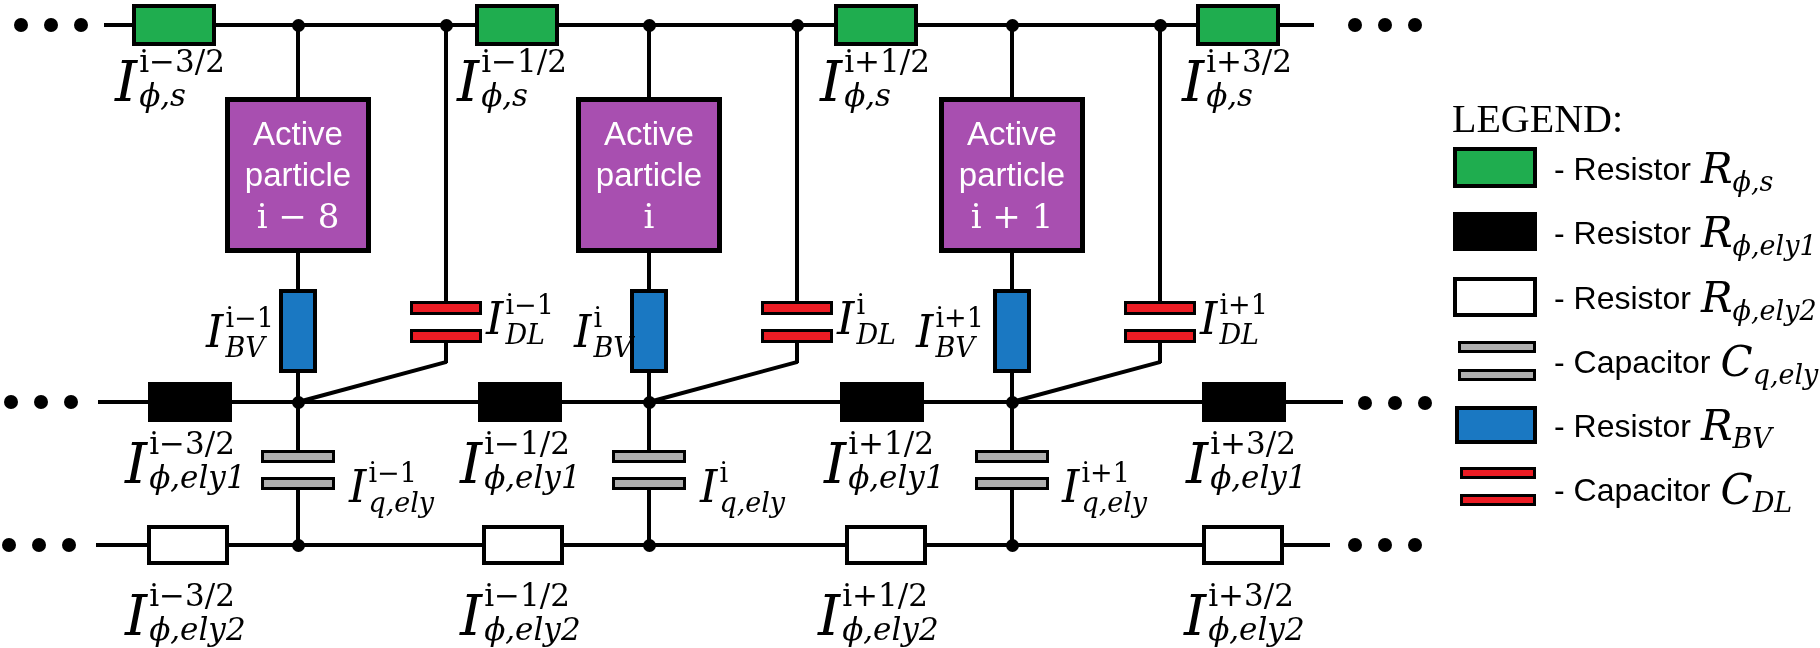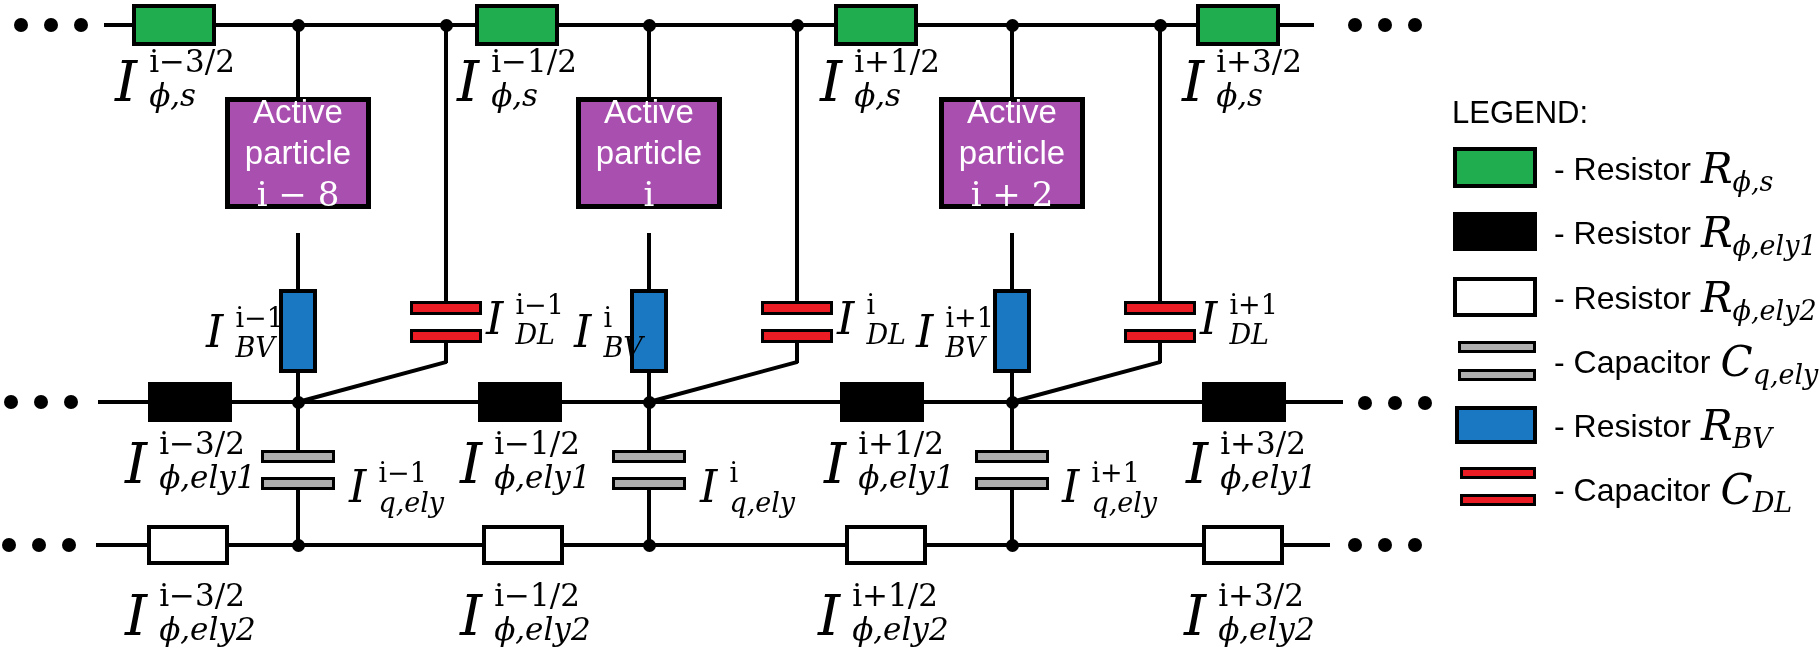--- a/index.html
+++ b/index.html
@@ -8,37 +8,37 @@
   
   .hwire{position:absolute;height:4px;background:#000;z-index:1;}
   .vwire{position:absolute;width:4px;background:#000;z-index:1;}
   .diag{position:absolute;height:4px;background:#000;transform-origin:0 50%;z-index:1;}
   
   .jdot{position:absolute;width:13px;height:13px;border-radius:50%;background:#000;z-index:4;}
   .edot{position:absolute;width:14px;height:14px;border-radius:50%;background:#000;z-index:2;}
   
   .resistor{position:absolute;border:4px solid #000;box-sizing:border-box;z-index:3;}
   .capbar{position:absolute;border:3px solid #000;box-sizing:border-box;z-index:3;}
-  .particle{position:absolute;width:146px;height:112px;border:5px solid #000;box-sizing:border-box;
+  .particle{position:absolute;width:146px;height:156px;border:5px solid #000;box-sizing:border-box;
             z-index:3;display:flex;flex-direction:column;align-items:center;justify-content:center;
             color:#fff;text-align:center;}
   .p-line{font-size:33px;line-height:1.24;font-family:"Liberation Sans",sans-serif;}
   .p-index{font-size:34px;line-height:1.2;font-family:"DejaVu Serif",serif;}
   
   .mlabel{position:absolute;display:flex;align-items:flex-start;z-index:5;white-space:nowrap;}
   .mbase{font-family:"DejaVu Serif",serif;font-style:italic;line-height:1;}
-  .mstack{display:flex;flex-direction:column;margin-left:12px;}
+  .mstack{display:flex;flex-direction:column;margin-left:2px;}
   .msup{font-family:"DejaVu Serif",serif;font-style:normal;line-height:1.1;}
   .msub{font-family:"DejaVu Serif",serif;font-style:italic;line-height:1.1;}
   .mlabel-lg .mbase{font-size:56px;margin-top:10px;}
   .mlabel-lg .msup,.mlabel-lg .msub{font-size:31px;}
   .mlabel-sm .mbase{font-size:44px;margin-top:7px;}
   .mlabel-sm .msup,.mlabel-sm .msub{font-size:27px;}
   
-  .legend-title{position:absolute;font-size:31px;font-family:Liberation Sans, sans-serif;z-index:5;}
+  .legend-title{position:absolute;font-size:40px;font-family:Liberation Serif, serif;z-index:5;}
   .lrow-text{position:absolute;display:flex;align-items:center;height:46px;z-index:5;white-space:nowrap;}
   .lprefix{font-size:32px;font-family:Liberation Sans, sans-serif;}
   .lsym{font-size:42px;font-family:"DejaVu Serif",serif;font-style:italic;margin-left:10px;line-height:1;}
   .lsub{font-size:27px;font-family:"DejaVu Serif",serif;font-style:italic;position:relative;top:12px;line-height:1;}
   .lswatch{position:absolute;border:4px solid #000;box-sizing:border-box;z-index:3;}
 </style>
 </head>
 <body>
 
 <div class="canvas">
@@ -124,21 +124,21 @@
   <div class="vwire" style="left:647px;top:488px;height:57px;"></div>
   <div class="jdot" style="left:643px;top:19px;"></div>
   <div class="jdot" style="left:791px;top:19px;"></div>
   <div class="jdot" style="left:643px;top:396px;"></div>
   <div class="jdot" style="left:643px;top:539px;"></div>
 
   <div class="vwire" style="left:1010px;top:25px;height:74px;"></div>
   <div class="particle" style="left: 939px; top: 97px; background: rgb(168, 79, 176);">
     <div class="p-line">Active</div>
     <div class="p-line">particle</div>
-    <div class="p-index">i + 2</div>
+    <div class="p-index">i + 1</div>
   </div>
   <div class="vwire" style="left:1010px;top:233px;height:58px;"></div>
   <div class="resistor" style="left: 993px; top: 289px; width: 38px; height: 84px; background: rgb(26, 120, 194);"></div>
   <div class="vwire" style="left:1010px;top:371px;height:31px;"></div>
   <div class="vwire" style="left:1158px;top:25px;height:279px;"></div>
   <div class="capbar" style="left: 1124px; top: 301px; width: 72px; height: 14px; background: rgb(236, 28, 36);"></div>
   <div class="capbar" style="left: 1124px; top: 329px; width: 72px; height: 14px; background: rgb(236, 28, 36);"></div>
   <div class="vwire" style="left:1158px;top:341px;height:22px;"></div>
   <div class="diag" style="left:1012px;top:400px;width:154px;transform:rotate(-15.1deg);"></div>
   <div class="vwire" style="left:1010px;top:402px;height:50px;"></div>

